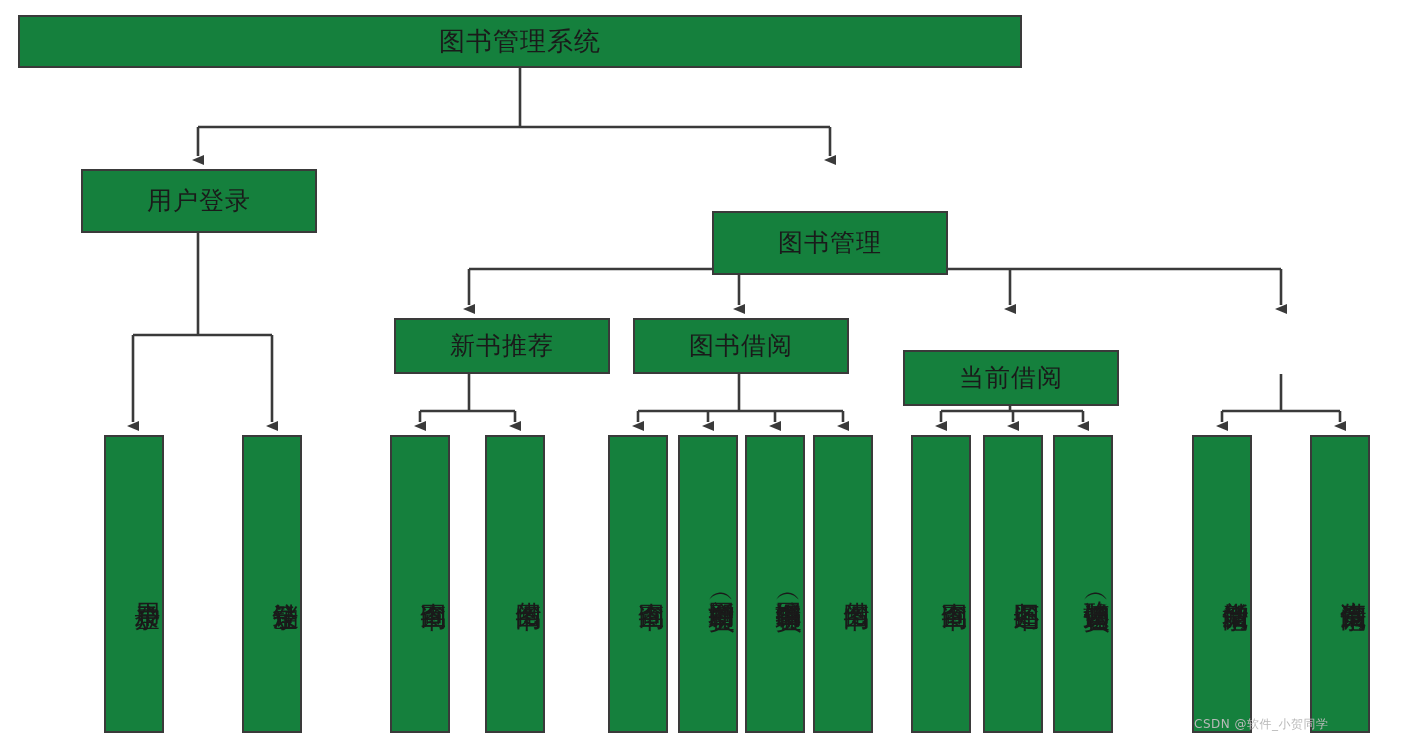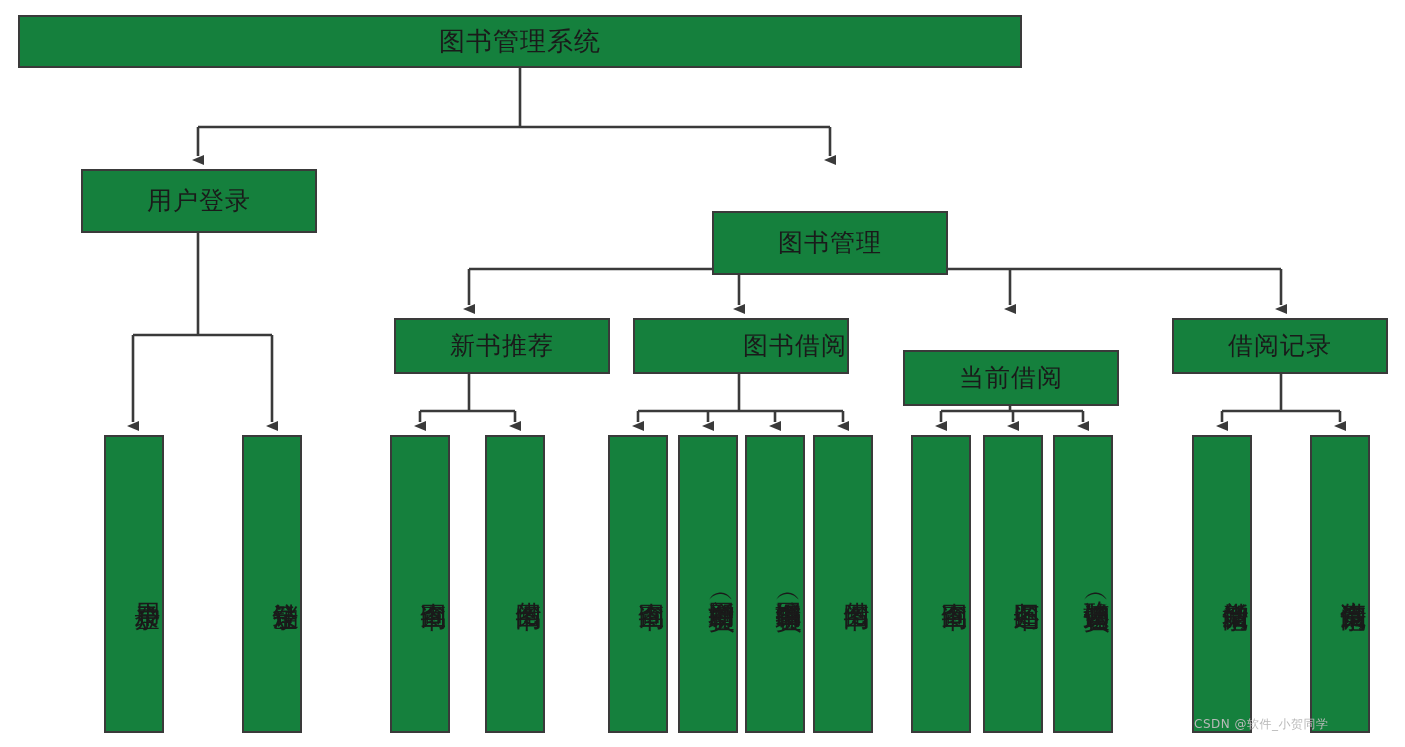--- a/index.html
+++ b/index.html
@@ -135,28 +135,25 @@
   <div class="node h" style="left:81px; top:169px; width:236px; height:64px;">
     <span>用户登录</span>
   </div>
   <div class="node h" style="left:712px; top:169px; width:236px; height:64px;margin-top:42px;">
     <span>图书管理</span>
   </div>
 
   <div class="node h" style="left:362px; top:318px; width:216px; height:56px;margin-left:32px;">
     <span>新书推荐</span>
   </div>
-  <div class="node h" style="left:633px; top:318px; width:216px; height:56px;justify-content:flex-end;">
+  <div class="node h" style="left:633px; top:318px; width:216px; height:56px;">
     <span>图书借阅</span>
   </div>
   <div class="node h" style="left:903px; top:318px; width:216px; height:56px;margin-top:32px;">
     <span>当前借阅</span>
-  </div>
-  <div class="node h" style="left:1172px; top:318px; width:216px; height:56px;">
-    <span>借阅记录</span>
   </div>
 
   <div class="node v" style="left:104px; top:435px; width:60px; height:298px;">
     <span class="vtext">用户登录</span>
   </div>
   <div class="node v" style="left:242px; top:435px; width:60px; height:298px;">
     <span class="vtext">注销登录</span>
   </div>
   <div class="node v" style="left:390px; top:435px; width:60px; height:298px;">
     <span class="vtext">查询图书</span>

